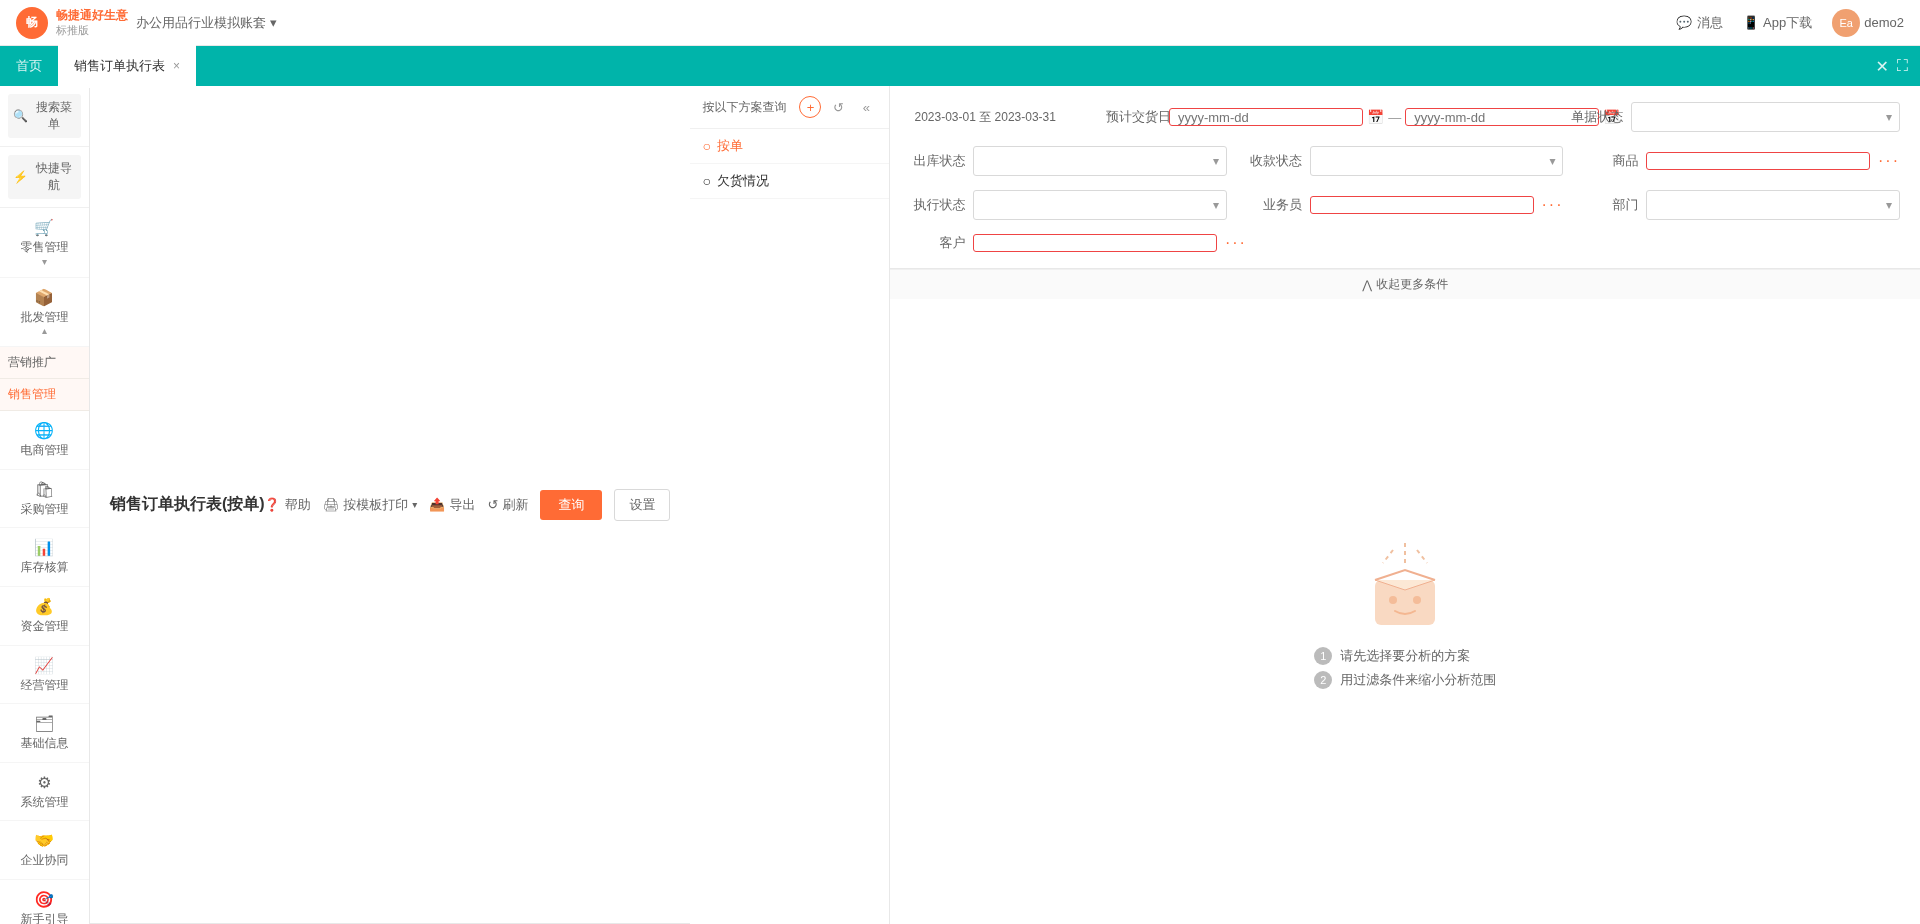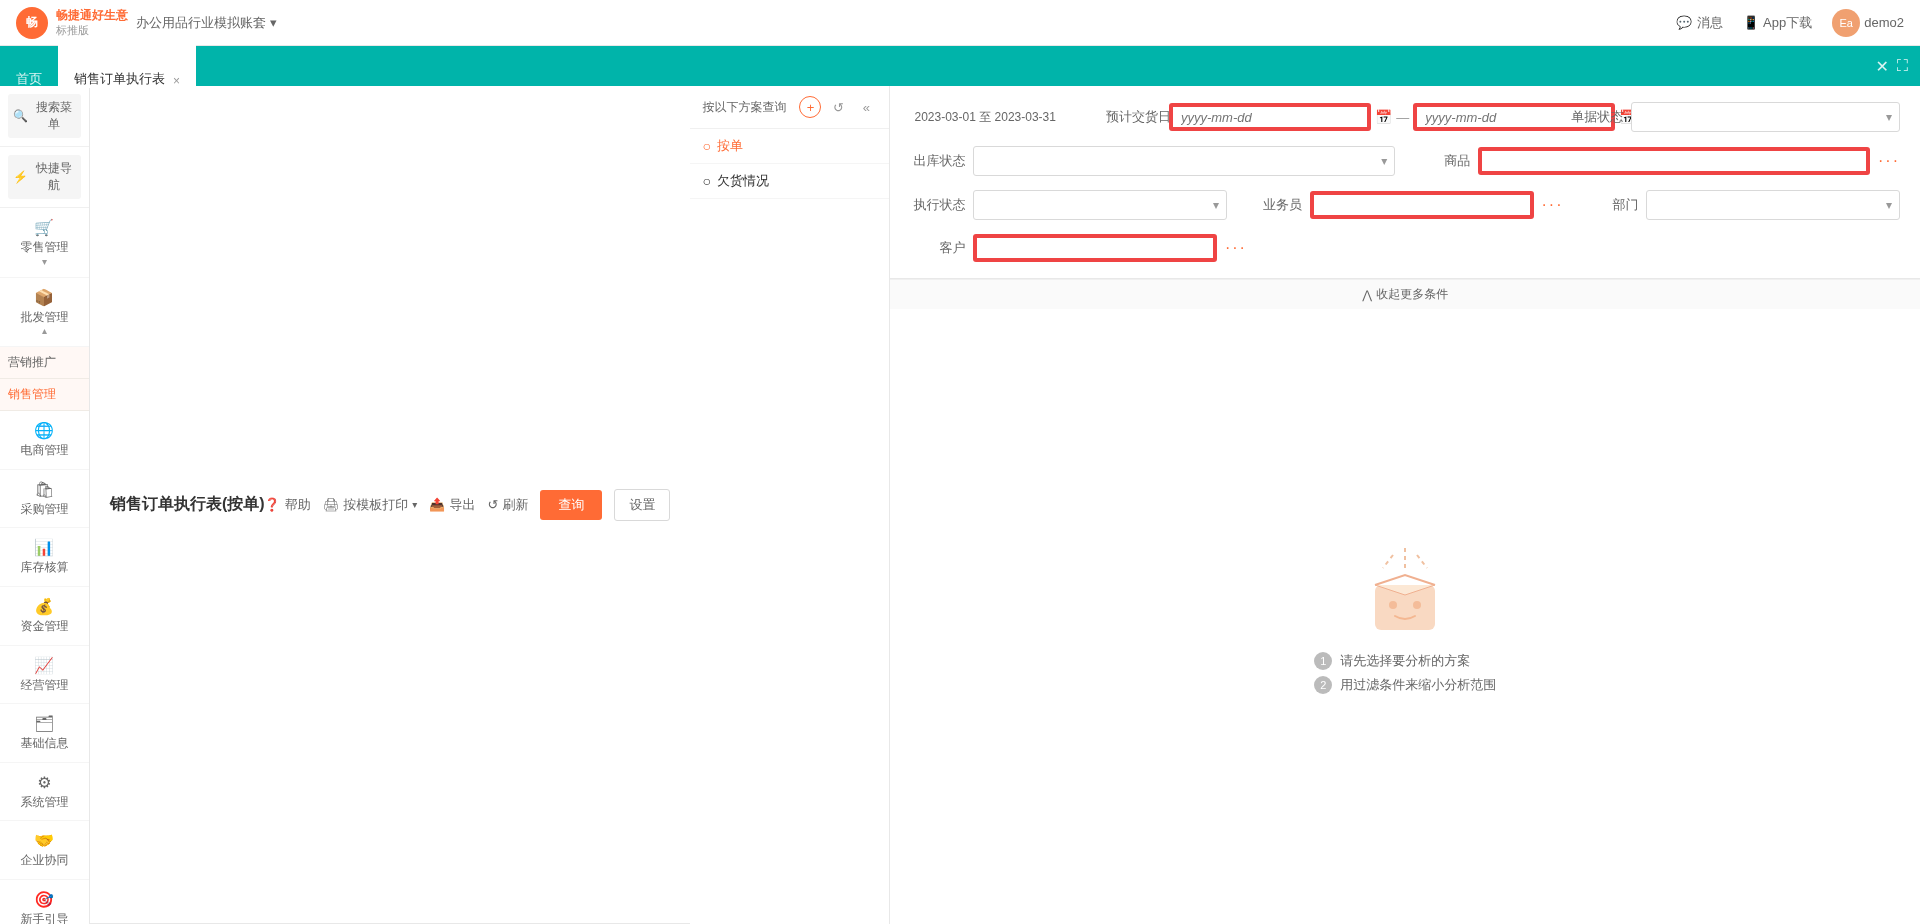--- a/index.html
+++ b/index.html
@@ -45,21 +45,21 @@
     .nav-tabs {
       height: 40px;
       background: #00b4aa;
       display: flex;
       align-items: center;
       padding: 0 0;
       flex-shrink: 0;
     }
     .nav-tab {
       height: 44px;
-      display: flex; align-items: flex-end;
+      display: flex; align-items: center;
       padding: 0 16px;
       color: rgba(255,255,255,0.85);
       cursor: pointer;
       font-size: 13px;
       position: relative;
       white-space: nowrap;
     }
     .nav-tab.home { background: transparent; }
     .nav-tab.active {
       background: #fff;
@@ -182,24 +182,23 @@
       align-items: center;
       gap: 8px;
       flex: 1;
       min-width: 0;
     }
     .filter-label {
       font-size: 13px; color: #666;
       white-space: nowrap; min-width: 55px; text-align: right;
     }
     .filter-input {
-      flex: 1; height: 28px; border: 4px solid #ef4444; border-radius: 3px;
+      flex: 1; height: 18px; border: 1px solid #ef4444; border-radius: 3px;
       padding: 0 8px; font-size: 13px; color: #333; outline: none;
       background: #fff;
-      font-style: italic;
     }
     .filter-select {
       flex: 1; height: 30px; border: 1px solid #d9d9d9; border-radius: 3px;
       padding: 0 8px; font-size: 13px; color: #333; outline: none;
       background: #fff; appearance: none; cursor: pointer;
       position: relative;
     }
     .filter-select-wrapper {
       flex: 1; position: relative; display: flex; align-items: center;
     }
@@ -540,20 +539,31 @@
                 <div class="filter-select-wrapper">
                   <select class="filter-select">
                     <option value=""></option>
                     <option>未出库</option>
                     <option>部分出库</option>
                     <option>全部出库</option>
                   </select>
                 </div>
               </div>
               <div class="filter-item">
+                <span class="filter-label">收款状态</span>
+                <div class="filter-select-wrapper">
+                  <select class="filter-select">
+                    <option value=""></option>
+                    <option>未收款</option>
+                    <option>部分收款</option>
+                    <option>全部收款</option>
+                  </select>
+                </div>
+              </div>
+              <div class="filter-item">
                 <span class="filter-label">商品</span>
                 <input class="filter-input" type="text" style="flex: 1 1 0%;">
                 <span class="filter-ellipsis">···</span>
               </div>
             </div>
 
             <div class="filter-row">
               <div class="filter-item">
                 <span class="filter-label">执行状态</span>
                 <div class="filter-select-wrapper">

